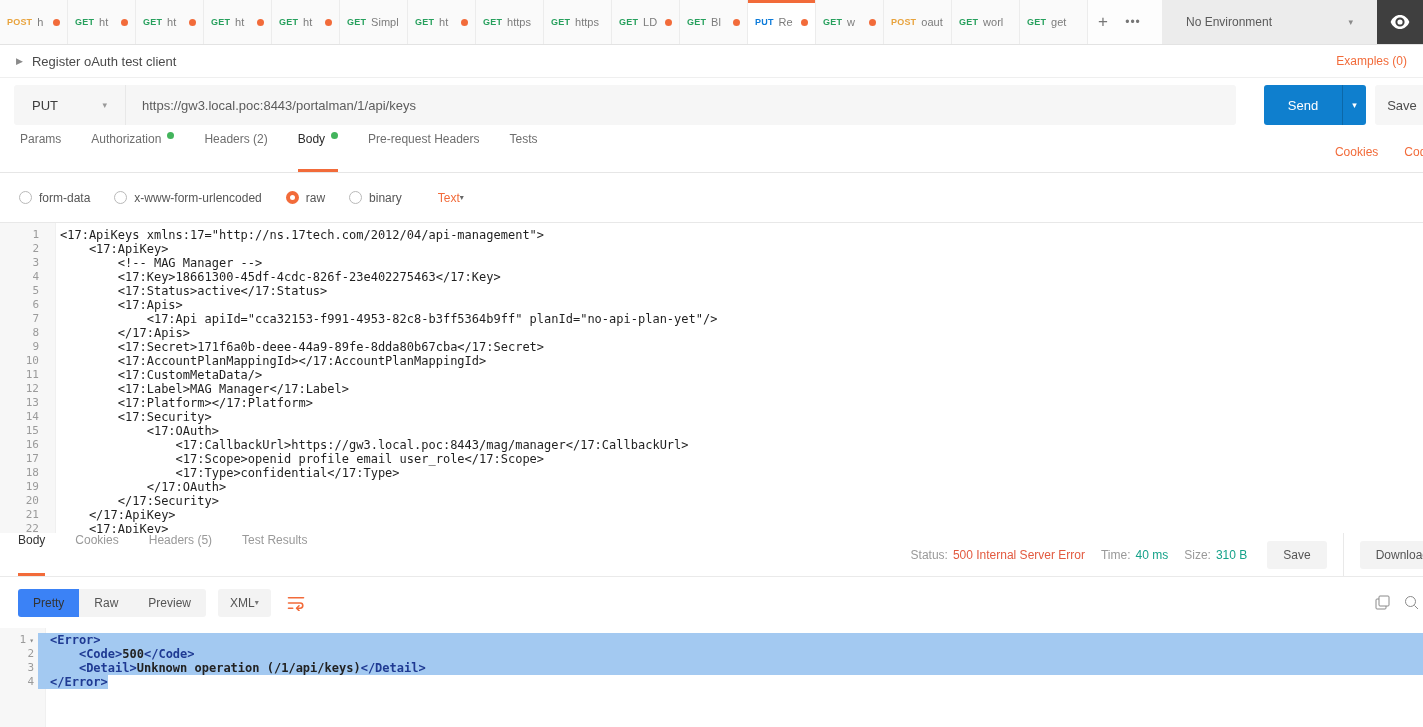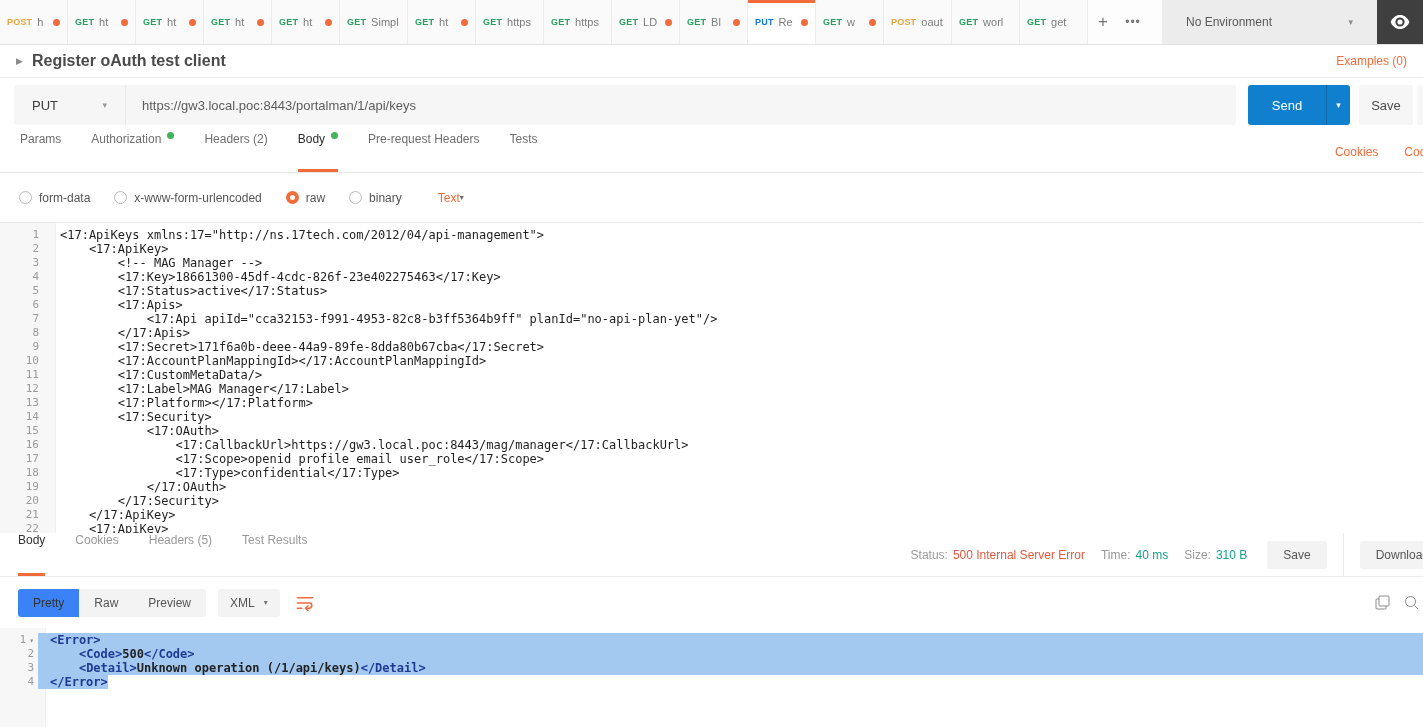--- a/index.html
+++ b/index.html
@@ -23,31 +23,31 @@
   .tabplus{font-size:17px}
   .tabmore{font-size:12px;letter-spacing:1px}
   .env{margin-left:auto;flex:0 0 261px;display:flex;align-items:stretch;background:#ececec}
   .env-select{flex:1;display:flex;align-items:center;padding:0 24px;color:#5a5a5a;font-size:12px;cursor:pointer}
   .env-select .chev{margin-left:auto;color:#8a8a8a;font-size:9px}
   .env-eye{flex:0 0 46px;background:#3f3f3f;display:flex;align-items:center;justify-content:center;cursor:pointer}
 
   
   .title-row{height:33px;display:flex;align-items:center;padding:0 16px;border-bottom:1px solid #efefef;background:#fff}
   .title-caret{color:#8a8a8a;font-size:9px;margin-right:9px;cursor:pointer}
-  .req-name{font-size:16px;font-weight:bold;color:#4a4a4a}
+  .req-name{font-size:13px;font-weight:normal;color:#4a4a4a}
   .examples{margin-left:auto;color:var(--accent,#F26B3A);font-size:12px;cursor:pointer}
 
   
   .url-row{height:54px;display:flex;align-items:center;padding-left:14px;background:#fff}
   .url-row>*{flex:none}
   .url-group{width:1222px;height:40px;display:flex;align-items:stretch;background:#f6f6f6;border-radius:3px;overflow:hidden}
   .method-box{flex:0 0 112px;display:flex;align-items:center;padding:0 18px;font-size:13px;color:#3d3d3d;border-right:1px solid #e8e8e8;cursor:pointer}
   .method-box .chev{color:#999;font-size:9px;margin-left:auto}
   .url-input{flex:1;display:flex;align-items:center;padding:0 16px;font-size:13px;color:#5c5c5c;white-space:nowrap;overflow:hidden;cursor:text}
-  .send-group{display:flex;margin-left:12px}
+  .send-group{display:flex;margin-left:28px}
   .send-btn{width:78px;height:40px;background:var(--send-button,#0F7FCE);color:#fff;font-size:13px;border:none;border-radius:3px 0 0 3px;cursor:pointer}
   .send-caret{width:24px;height:40px;background:var(--send-button,#0F7FCE);color:#fff;border:none;border-left:1px solid rgba(0,0,0,.18);border-radius:0 3px 3px 0;font-size:9px;cursor:pointer}
   .save-btn{margin-left:9px;width:54px;height:40px;background:#f6f6f6;border:none;border-radius:3px;color:#4c4c4c;font-size:13px;cursor:pointer}
   .save-caret{margin-left:4px;width:30px;height:40px;background:#f6f6f6;border-radius:3px;color:#777;font-size:9px;display:flex;align-items:center;justify-content:center;cursor:pointer}
 
   
   .rtabs{height:41px;display:flex;align-items:stretch;padding:0 20px;border-bottom:1px solid #e6e6e6}
   .rtab{display:flex;align-items:flex-start;gap:6px;margin-right:30px;font-size:12px;color:#6e6e6e;cursor:pointer;white-space:nowrap}
   .rtab.active{color:#2b2b2b;box-shadow:inset 0 -3px 0 var(--accent,#F26B3A)}
   .gdot{width:7px;height:7px;border-radius:50%;background:var(--dot-green,#43B45C);display:none}
@@ -94,21 +94,21 @@
   .resp-btn{align-self:center;height:28px;padding:0 16px;background:#f3f3f3;border:none;border-radius:3px;color:#555;font-size:12px;cursor:pointer;flex:none;white-space:nowrap}
   .resp-save{margin-left:20px}
   .vdiv{width:1px;align-self:stretch;background:#e9e9e9;margin-left:16px;flex:none}
   .dl-btn{margin-left:16px;margin-right:-40px}
 
   
   .resp-controls{height:51px;display:flex;align-items:center;padding:0 18px}
   .segmented{display:flex;border-radius:3px;overflow:hidden;flex:none}
   .seg{padding:7px 15px;font-size:12px;color:#555;background:#f3f3f3;cursor:pointer}
   .seg.active{background:#3b82f6;color:#333}
-  .lang{margin-left:12px;display:flex;align-items:center;gap:9px;background:#f3f3f3;border-radius:3px;padding:7px 12px;font-size:12px;color:#555;cursor:pointer;flex:none}
+  .lang{margin-left:12px;display:flex;align-items:center;background:#f3f3f3;border-radius:3px;padding:7px 12px;font-size:12px;color:#555;cursor:pointer;flex:none}
   .lang .chev{font-size:8px;color:#777}
   .wrap-btn{margin-left:16px;cursor:pointer;display:flex;color:var(--accent,#F26B3A);flex:none}
   .right-icons{margin-left:auto;display:flex;align-items:center;gap:14px;margin-right:-14px;flex:none}
   .icon-btn{cursor:pointer;display:flex}
 </style>
 </head>
 <body>
 
 <div class="app">
 

